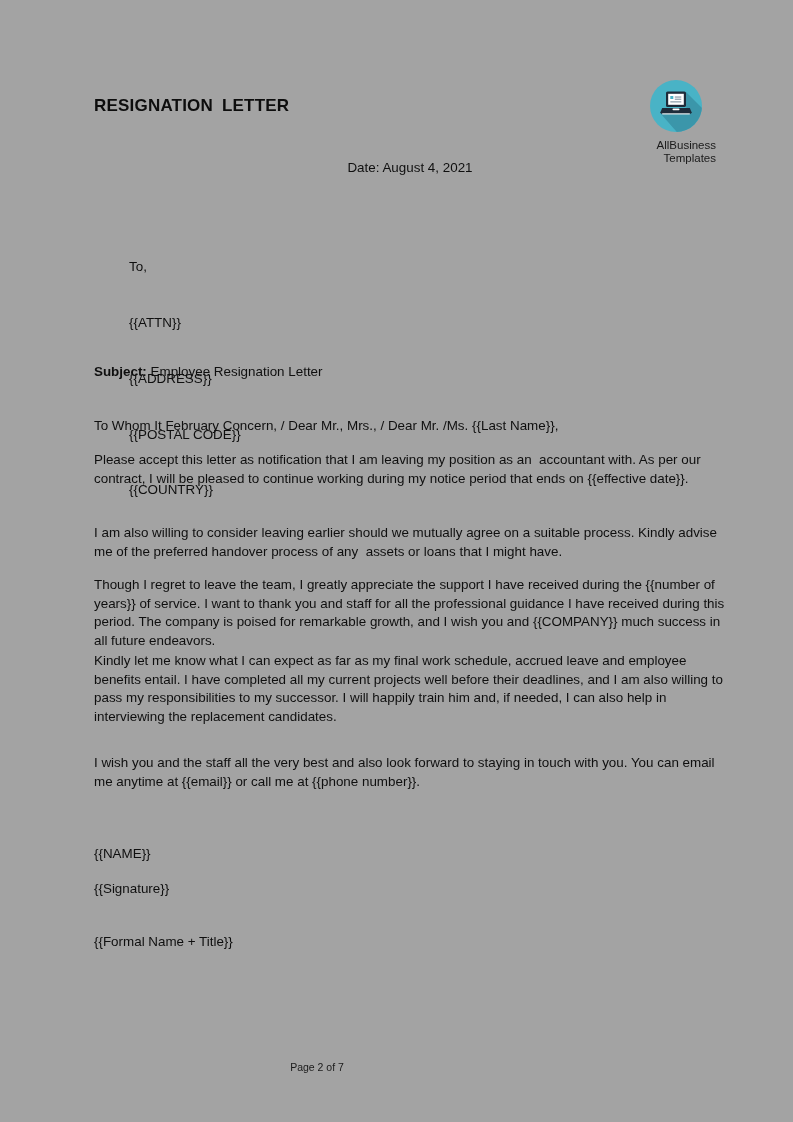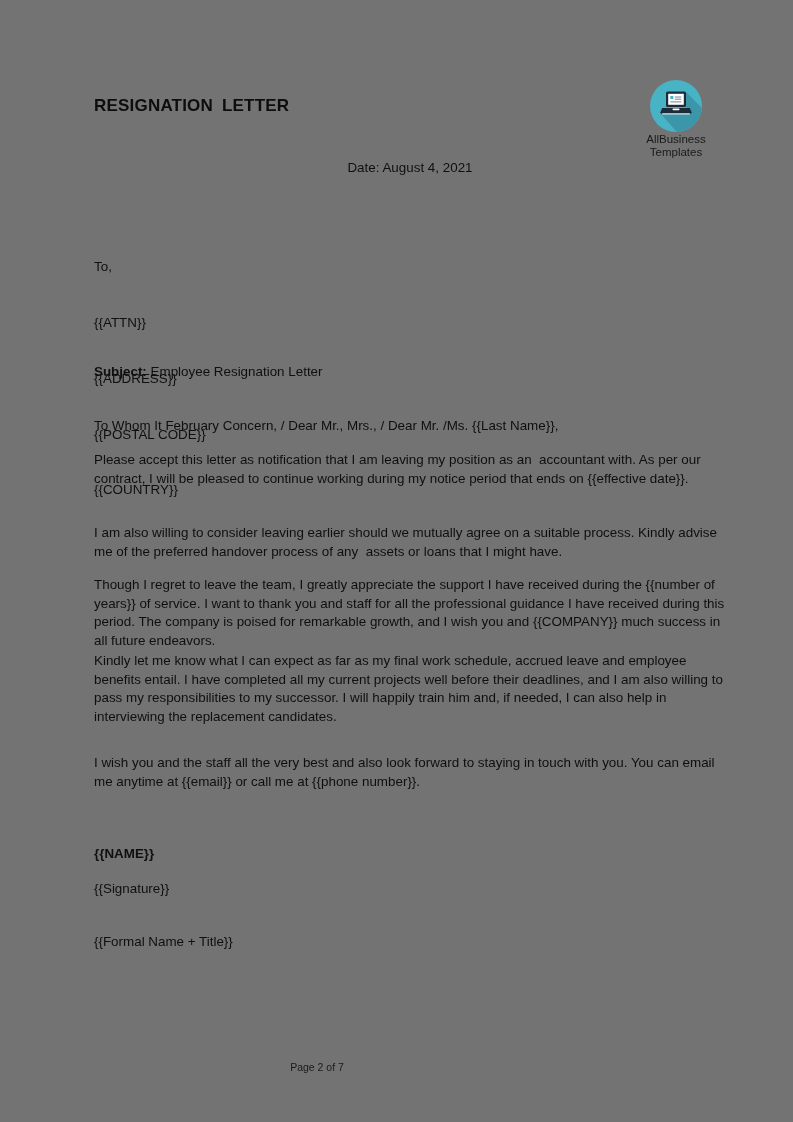--- a/index.html
+++ b/index.html
@@ -2,21 +2,21 @@
 <html><head>
 <meta charset="utf-8">
 <style>
   * { margin: 0; padding: 0; box-sizing: border-box; }
   html, body { background: #ffffff; }
   body { font-family: "Liberation Sans", sans-serif; color: #111111; }
   .page {
     position: relative;
     width: 793px;
     height: 1122px;
-    background: #737373;
+    background: #a3a3a3;
     overflow: hidden;
   }
   .abs { position: absolute; }
   .doc-title {
     left: 94px; top: 96px;
     font-size: 17px;
     font-weight: 700;
     letter-spacing: 0.2px;
     word-spacing: 4px;
     color: #0d0d0d;
@@ -24,42 +24,43 @@
   .logo-wrap {
     left: 636px; top: 80px;
     width: 80px;
     text-align: center;
   }
   .logo-svg { display: block; margin: 0 auto; }
   .brand {
     font-size: 11.5px;
     line-height: 13px;
     color: #1a1a1a;
-    margin-top: 1px;
+    margin-top: 7px;
+    text-align: right;
   }
   .bodytext {
     left: 94px;
     width: 632px;
     font-size: 13.4px;
     line-height: 18.6px;
     color: #0f0f0f;
     white-space: pre-wrap;
   }
   .bold { font-weight: 700; }
   .date-line   { top: 159px; text-align: center; }
-  .recipient   { top: 221px; }
+  .recipient   { top: 221px; margin-left: 35px; }
   .subject     { top: 363px; }
   .salutation  { top: 417px; }
   .p1          { top: 451px; }
   .p2          { top: 524px; }
   .p3          { top: 576px; }
   .p4          { top: 652px; }
   .p5          { top: 754px; }
   .closing     { top: 809px; }
-  .sig-name    { top: 845px; font-weight: bold; }
+  .sig-name    { top: 845px; }
   .sig-field   { top: 880px; }
   .formal-name { top: 933px; }
   .footer {
     left: 0; top: 1061px;
     width: 634px;
     text-align: center;
     font-size: 10.5px;
     color: #1a1a1a;
   }
 </style>

